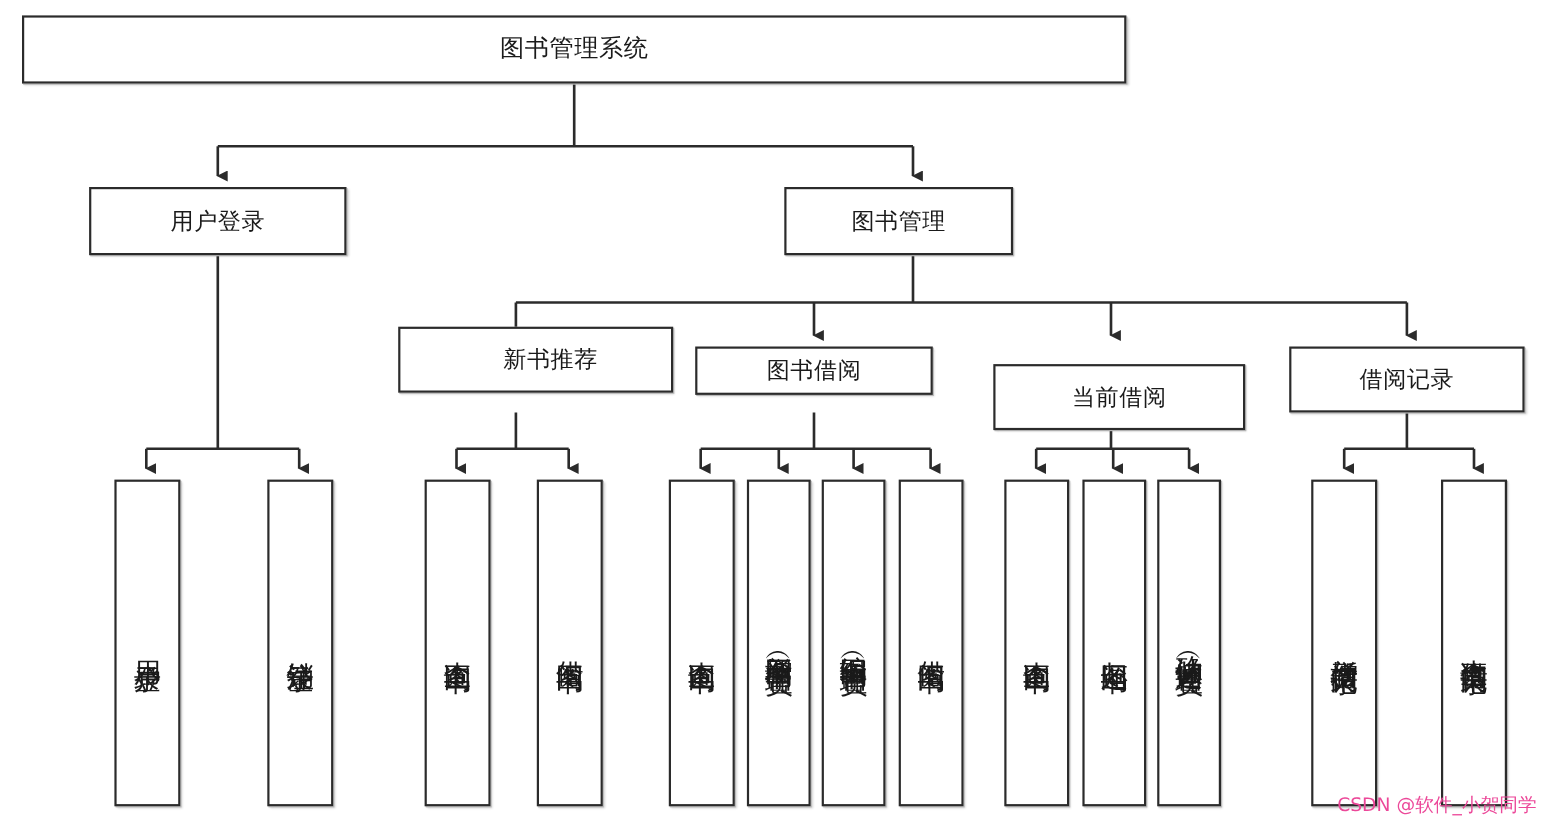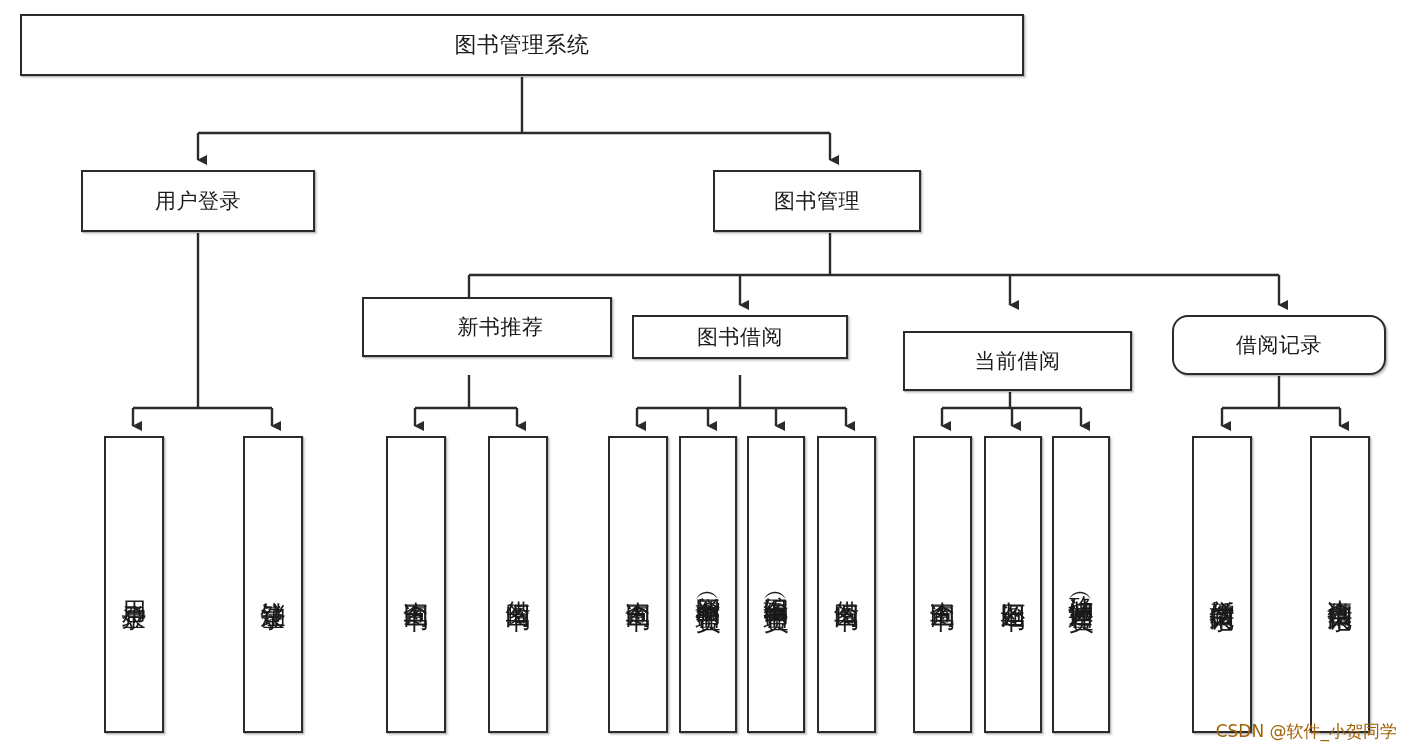--- a/index.html
+++ b/index.html
@@ -65,21 +65,21 @@
     line-height: 1.0;
     letter-spacing: 2px;
     white-space: nowrap;
     max-height: 100%;
   }
   .watermark {
     position: absolute;
     right: 8px;
     bottom: 4px;
     font-size: 17px;
-    color: #a16207;
+    color: #ec4899;
     white-space: nowrap;
     font-family: "DejaVu Sans", "Liberation Sans", sans-serif;
   }
 </style>
 </head>
 <body>
 
 <div id="canvas">
 
   <svg class="wires" viewBox="0 0 1405 747">
@@ -146,21 +146,21 @@
 
   <div class="node h" style="left:362px; top:297px; width:250px; height:60px;padding-left:27px;">
     <span class="label">新书推荐</span>
   </div>
   <div class="node h" style="left:632px; top:315px; width:216px; height:44px;">
     <span class="label">图书借阅</span>
   </div>
   <div class="node h" style="left:903px; top:331px; width:229px; height:60px;">
     <span class="label">当前借阅</span>
   </div>
-  <div class="node h" style="left:1172px; top:315px; width:214px; height:60px;border-radius:16px;">
+  <div class="node h" style="left:1172px; top:315px; width:214px; height:60px;">
     <span class="label">借阅记录</span>
   </div>
 
   <div class="node v" style="left:104px; top:436px; width:60px; height:297px;">
     <span class="label">用户登录</span>
   </div>
   <div class="node v" style="left:243px; top:436px; width:60px; height:297px;">
     <span class="label">注销登录</span>
   </div>
 

